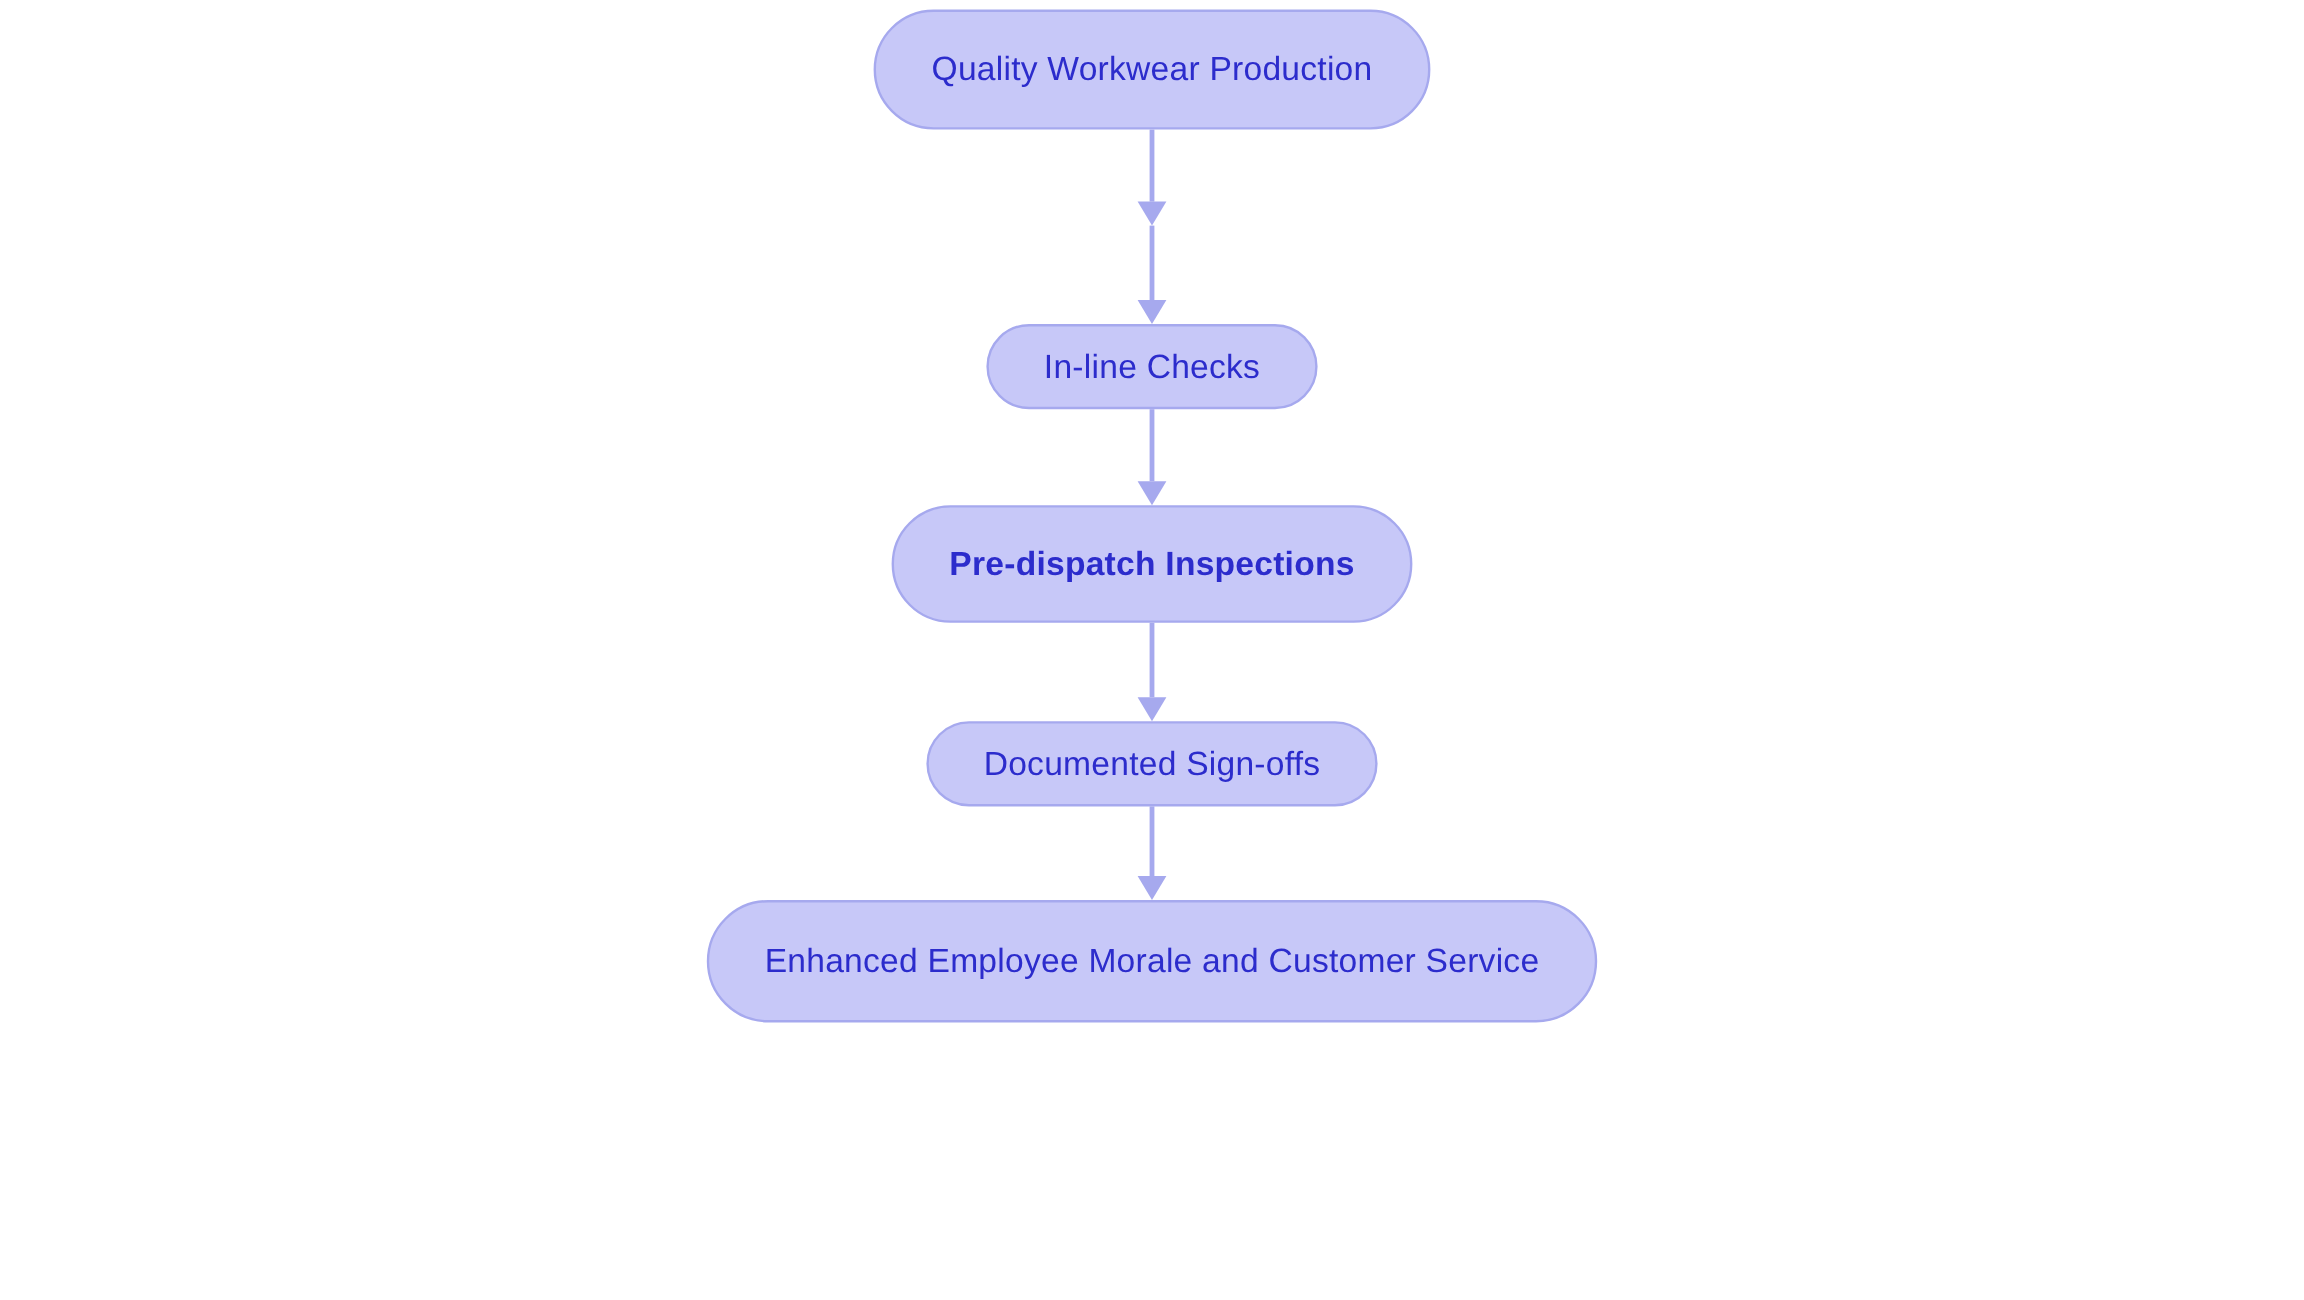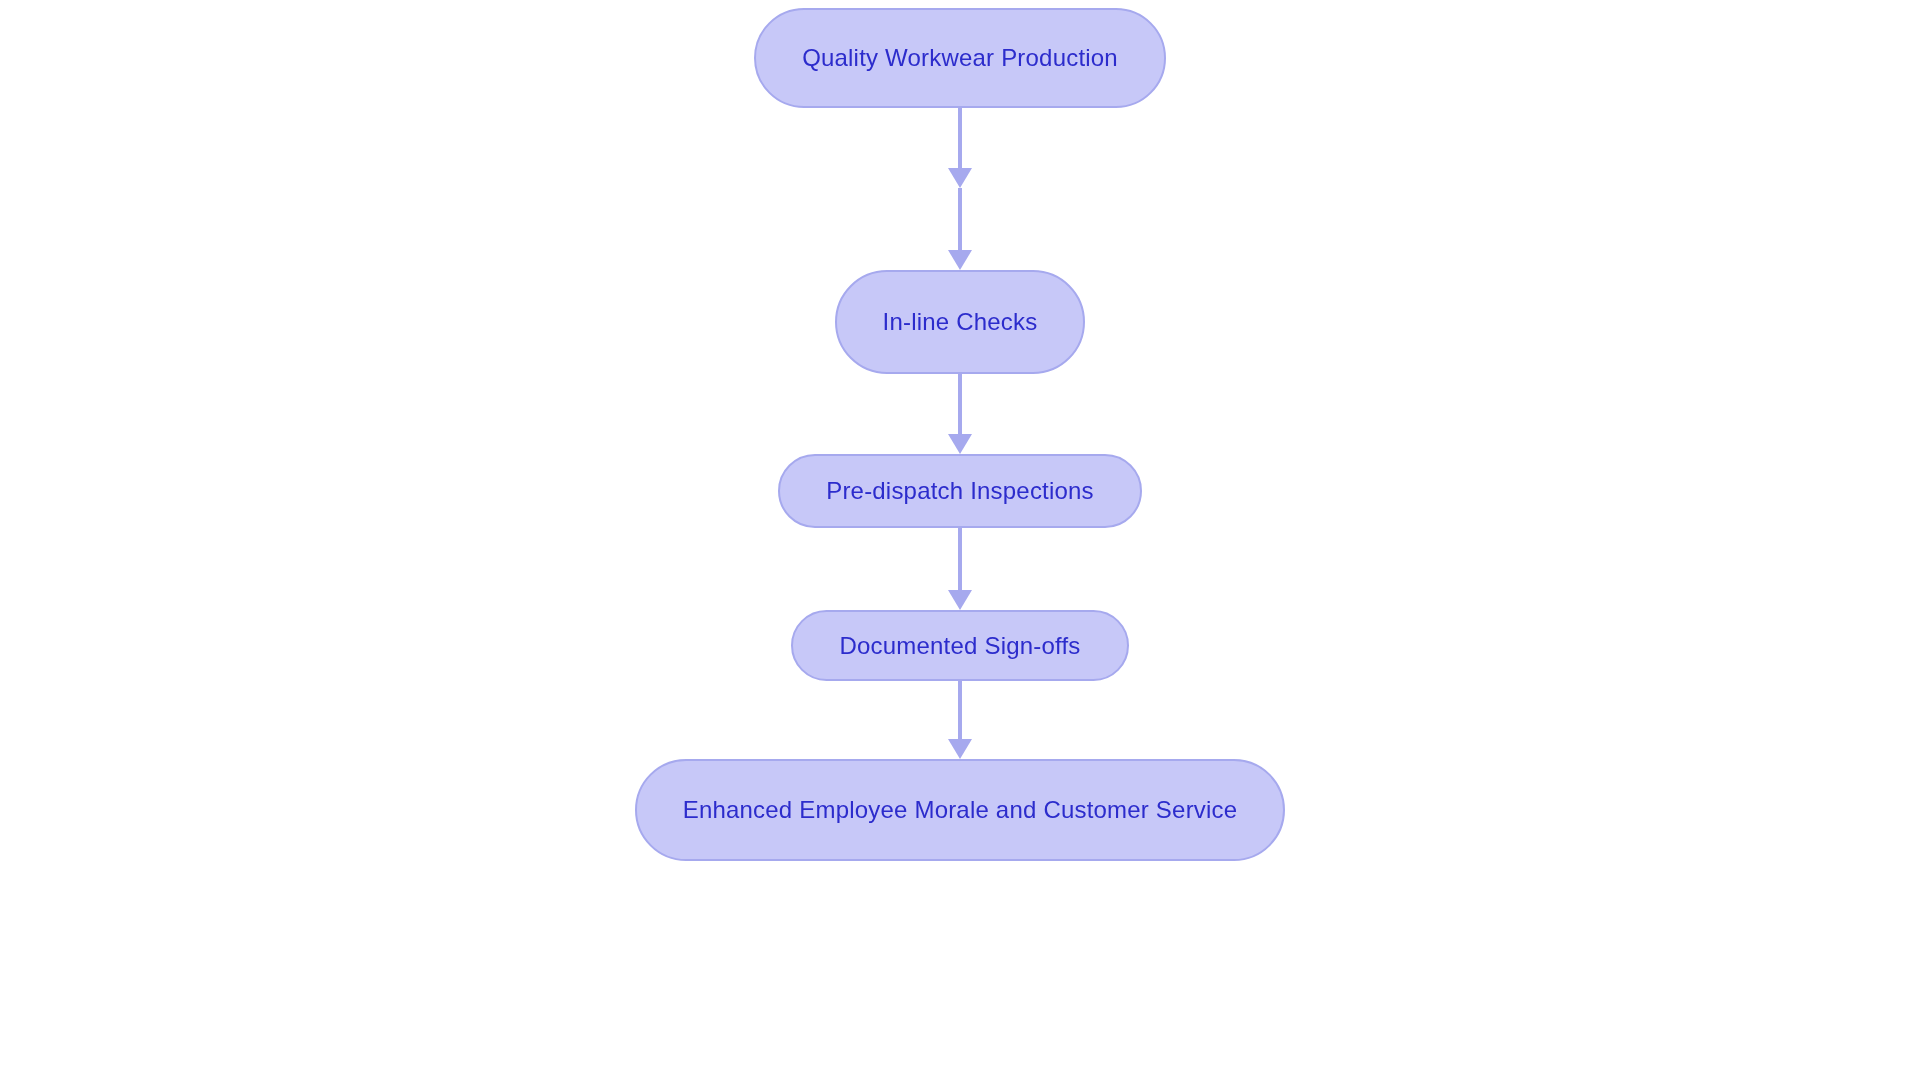--- a/index.html
+++ b/index.html
@@ -35,37 +35,37 @@
 
   .node {
     box-sizing: border-box;
     display: flex;
     align-items: center;
     justify-content: center;
     background: #c7c8f8;
     border: 2px solid #a6a9ee;
     border-radius: 999px;
     color: #2c2ccc;
-    font-size: 24px;
+    font-size: 28px;
     font-weight: 400;
     letter-spacing: 0.2px;
     white-space: nowrap;
     padding: 0 46px;
     height: 100px;
   }
 
   .node-label {
     line-height: 1;
   }
 
   
   .node-0 { height: 100px; }
   .node-1 { height: 98px;  }
-  .node-2 { height: 104px;  }
-  .node-3 { height: 74px;  }
+  .node-2 { height: 71px;  }
+  .node-3 { height: 98px; font-weight: bold;  }
   .node-4 { height: 71px;  }
   .node-5 { height: 102px; }
 
   .connector {
     position: relative;
     width: 24px;
     display: flex;
     flex-direction: column;
     align-items: center;
     justify-content: flex-start;

